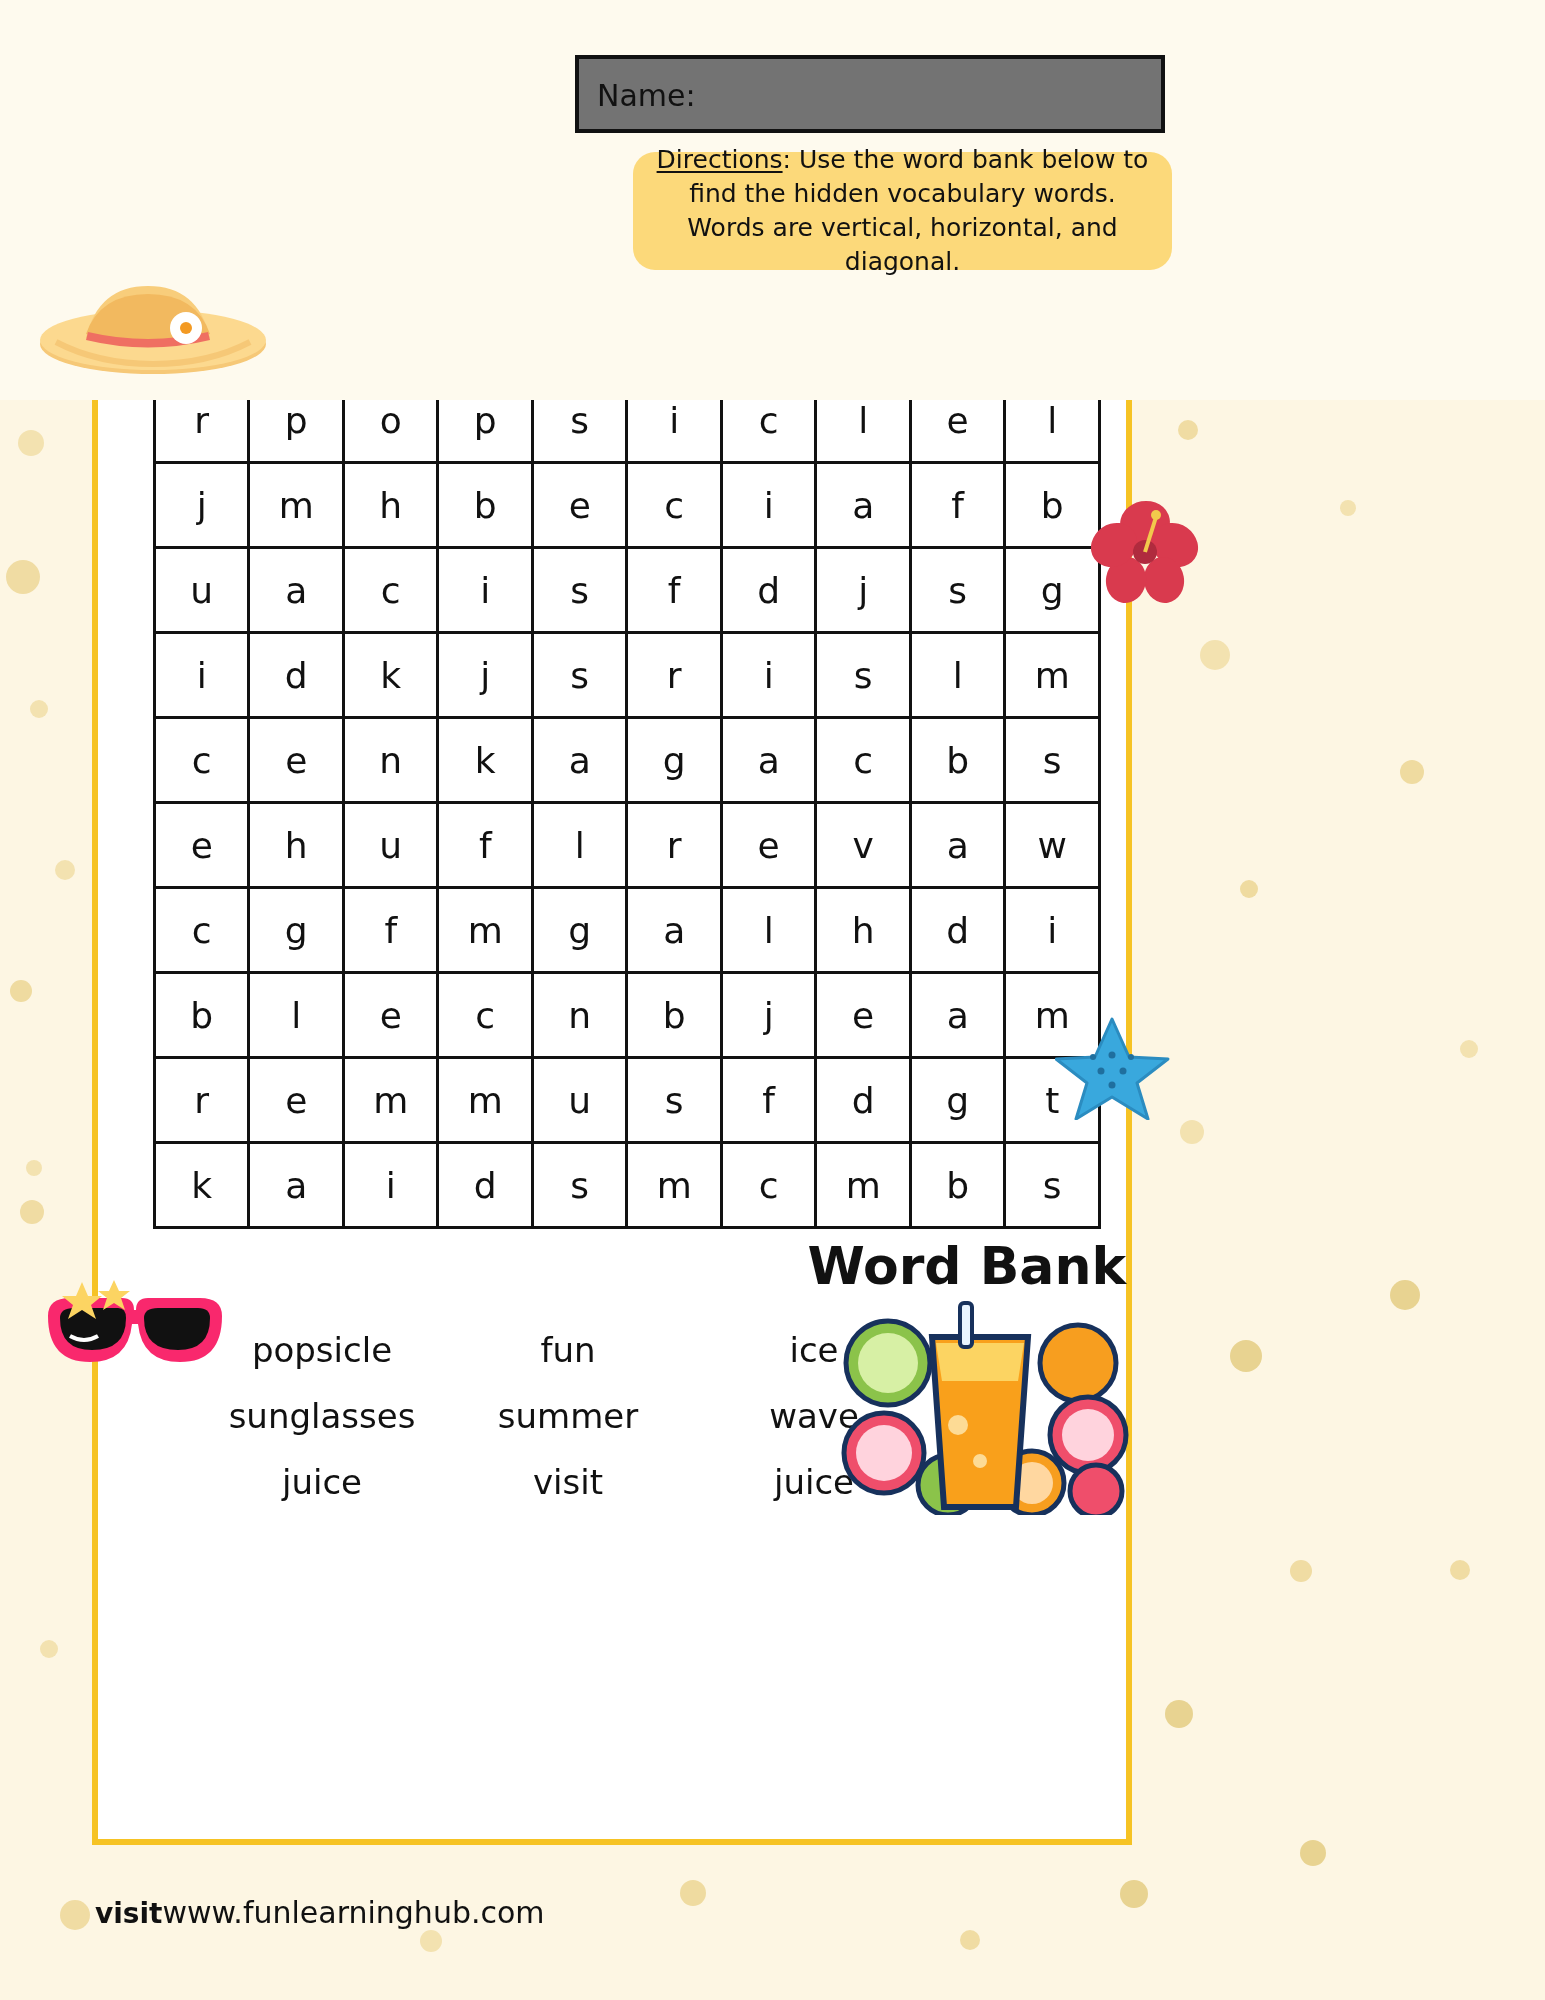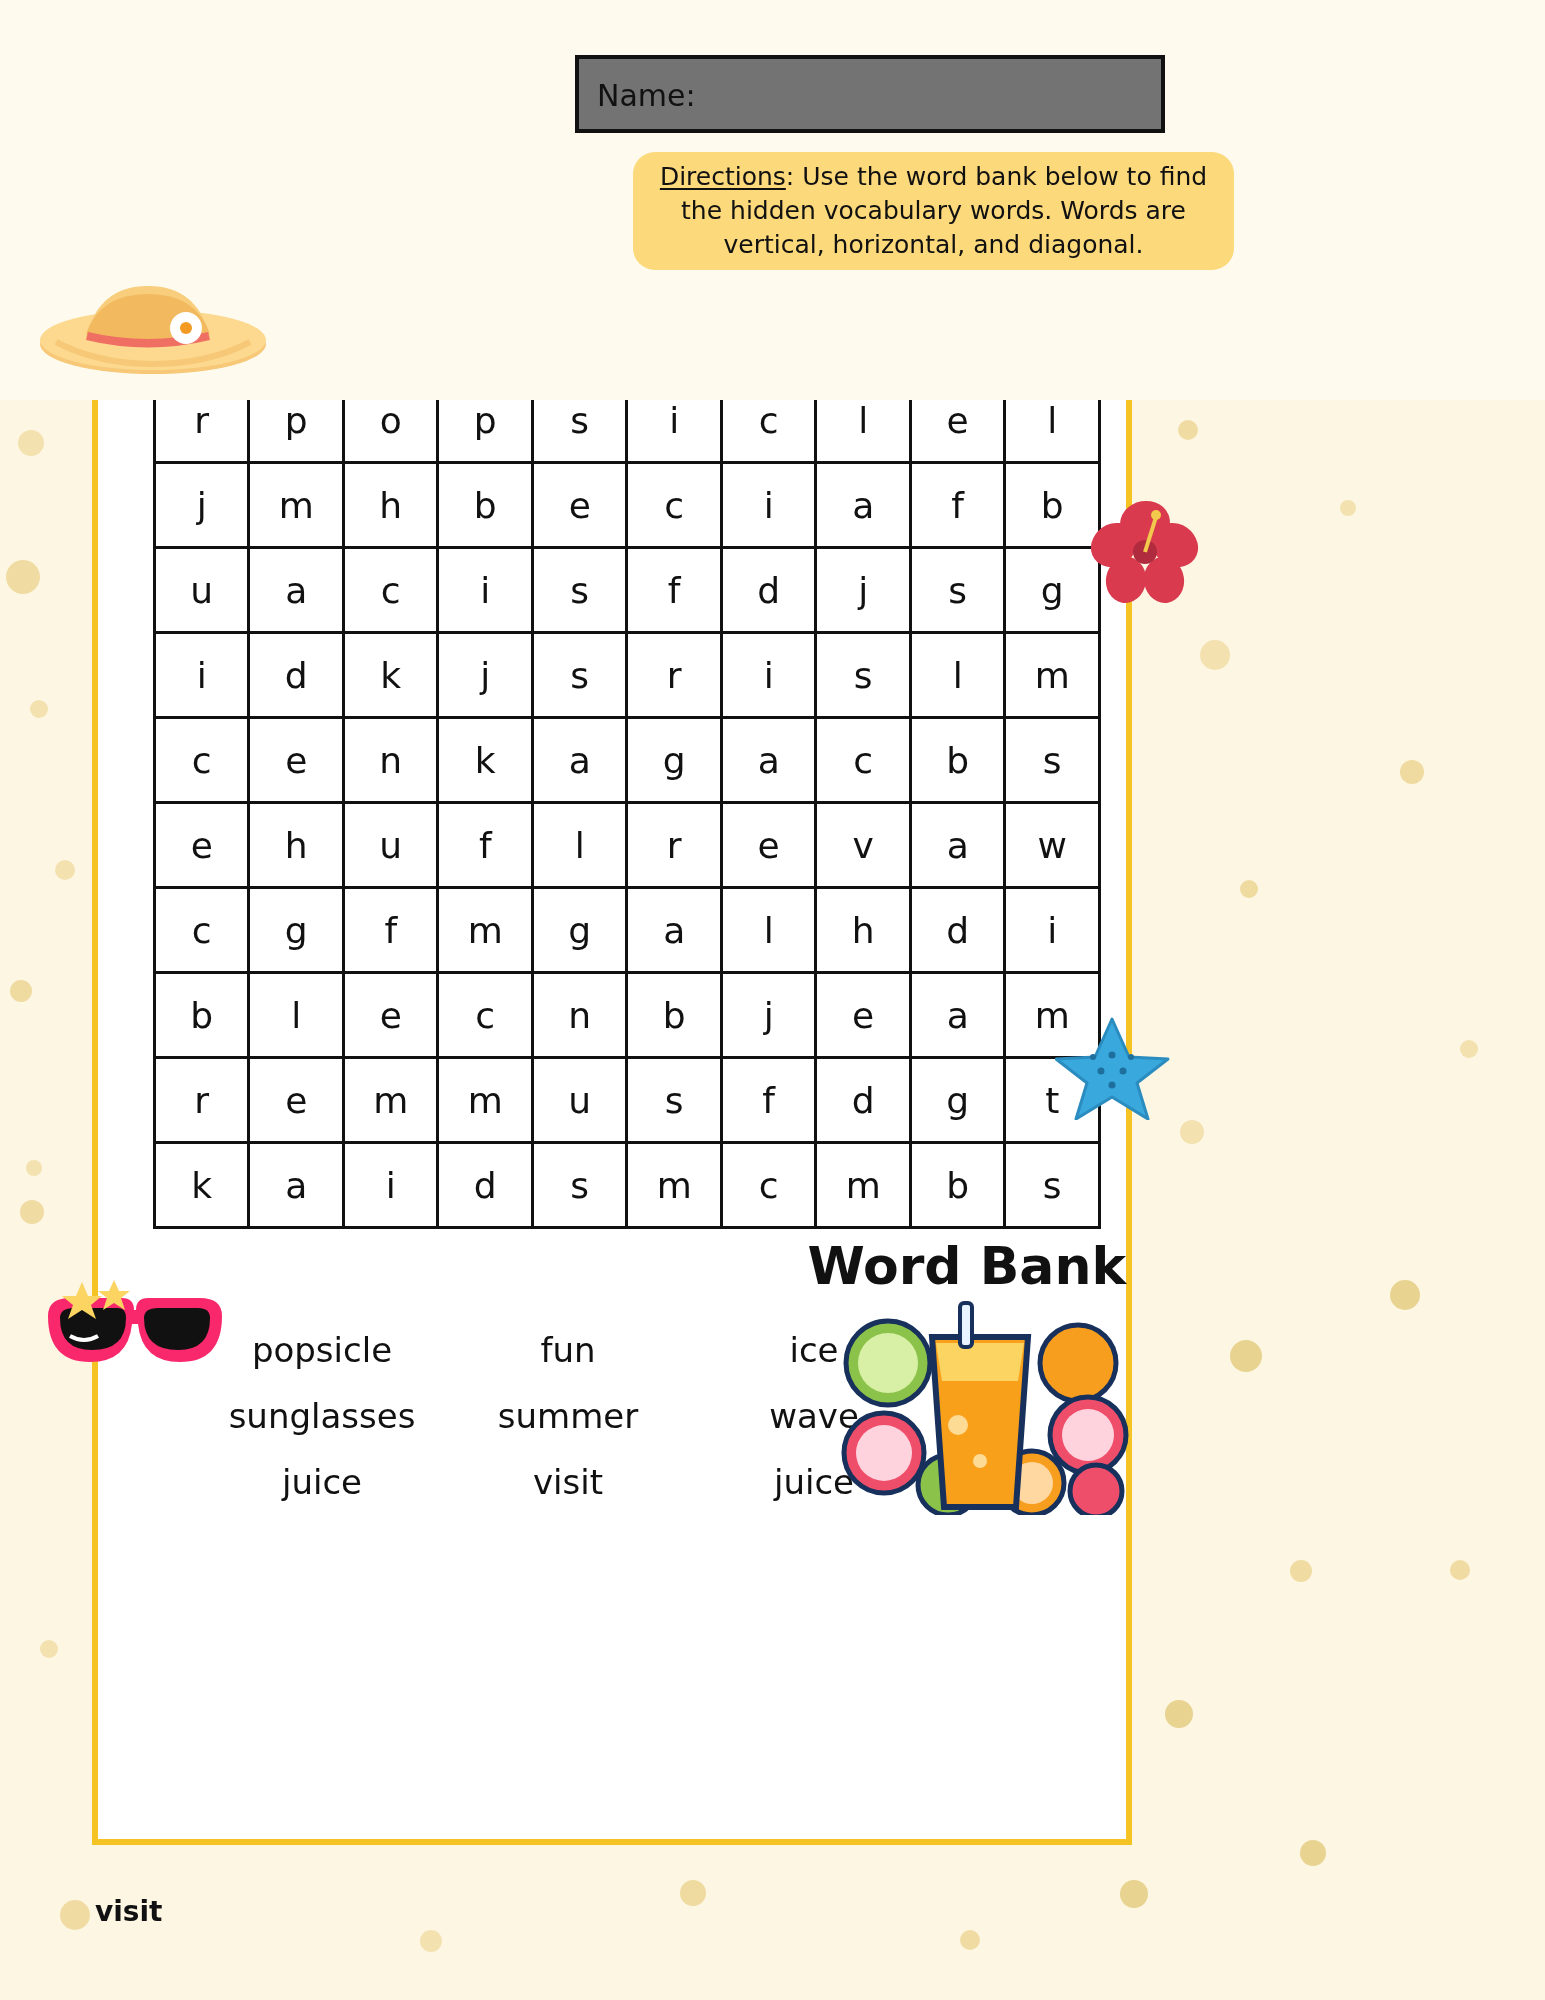--- a/index.html
+++ b/index.html
@@ -119,21 +119,21 @@
     position: absolute;
     left: 18px; top: 19px;
     font-size: 30px;
     color: #111;
   }
 
   
   .directions {
     position: absolute;
     left: 633px; top: 152px;
-    width: 601px; height: 118px;
+    width: 539px; height: 118px;
     background: #fcd97a;
     border-radius: 22px;
     z-index: 5;
     display: flex; align-items: center; justify-content: center;
   }
   .directions p {
     text-align: center;
     font-size: 25px;
     line-height: 1.36;
     color: #111;
@@ -483,15 +483,16 @@
     <circle cx="256" cy="206" r="26" fill="#ef4e6b" stroke="#17315c" stroke-width="5"></circle>
     <path d="M92 52 L188 52 L176 222 L104 222 Z" fill="#f9a01b" stroke="#17315c" stroke-width="6"></path>
     <path d="M96 58 L184 58 L178 96 L102 96 Z" fill="#fcd462"></path>
     <rect x="120" y="18" width="12" height="44" rx="4" fill="#e8f4ff" stroke="#17315c" stroke-width="4"></rect>
     <circle cx="118" cy="140" r="10" fill="#fff3c9" opacity="0.7"></circle>
     <circle cx="140" cy="176" r="7" fill="#fff3c9" opacity="0.7"></circle>
   </svg>
 
   <div class="footer">
     <span class="footer-visit">visit</span>
+    <span class="footer-url">www.funlearninghub.com</span>
   </div>
 
 </div>
 
 </body></html>

